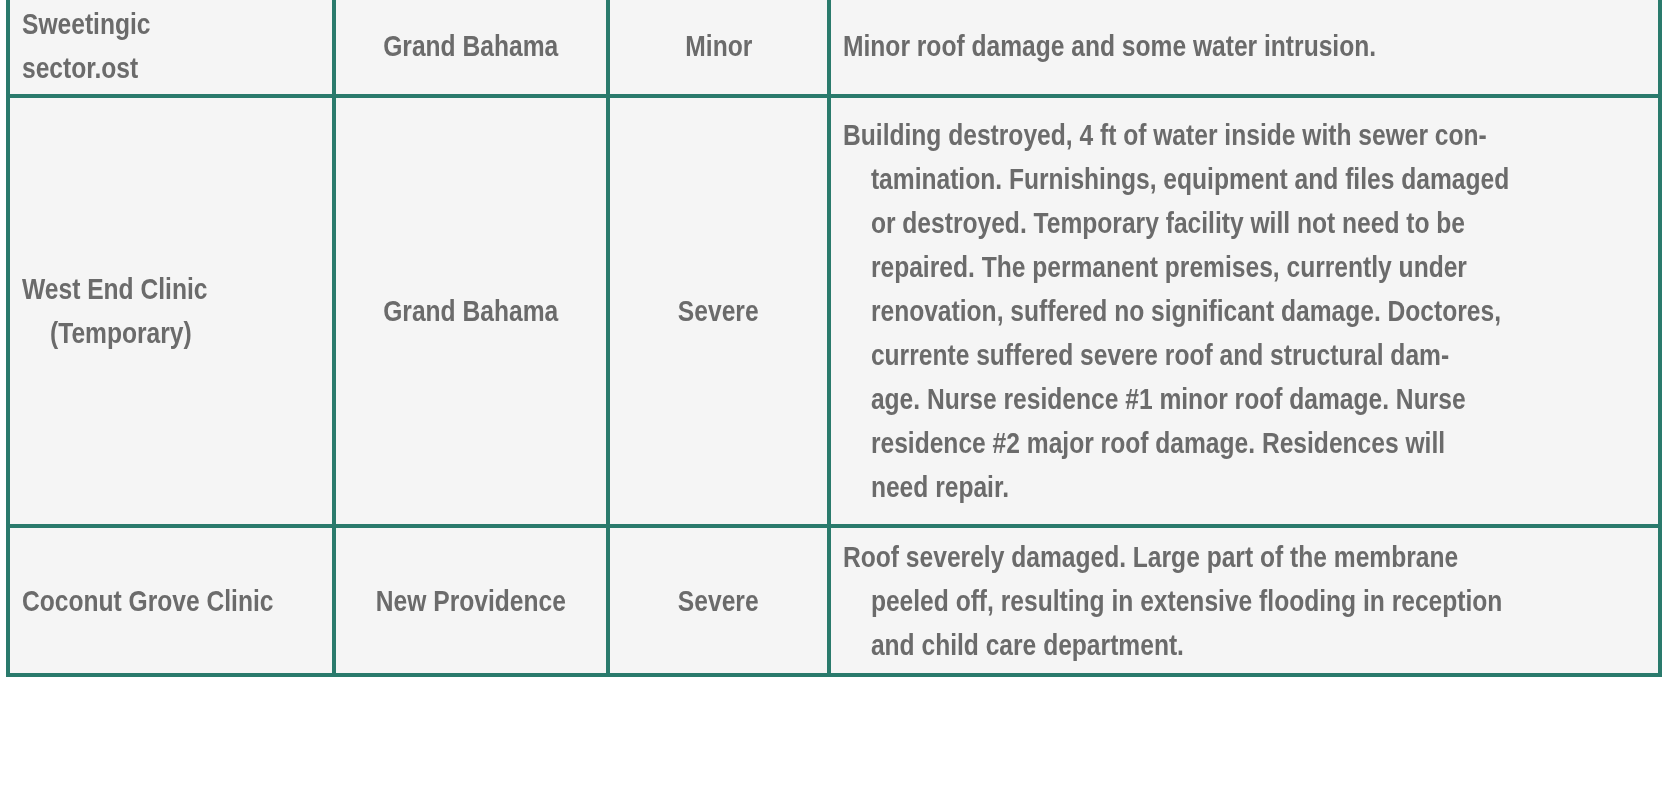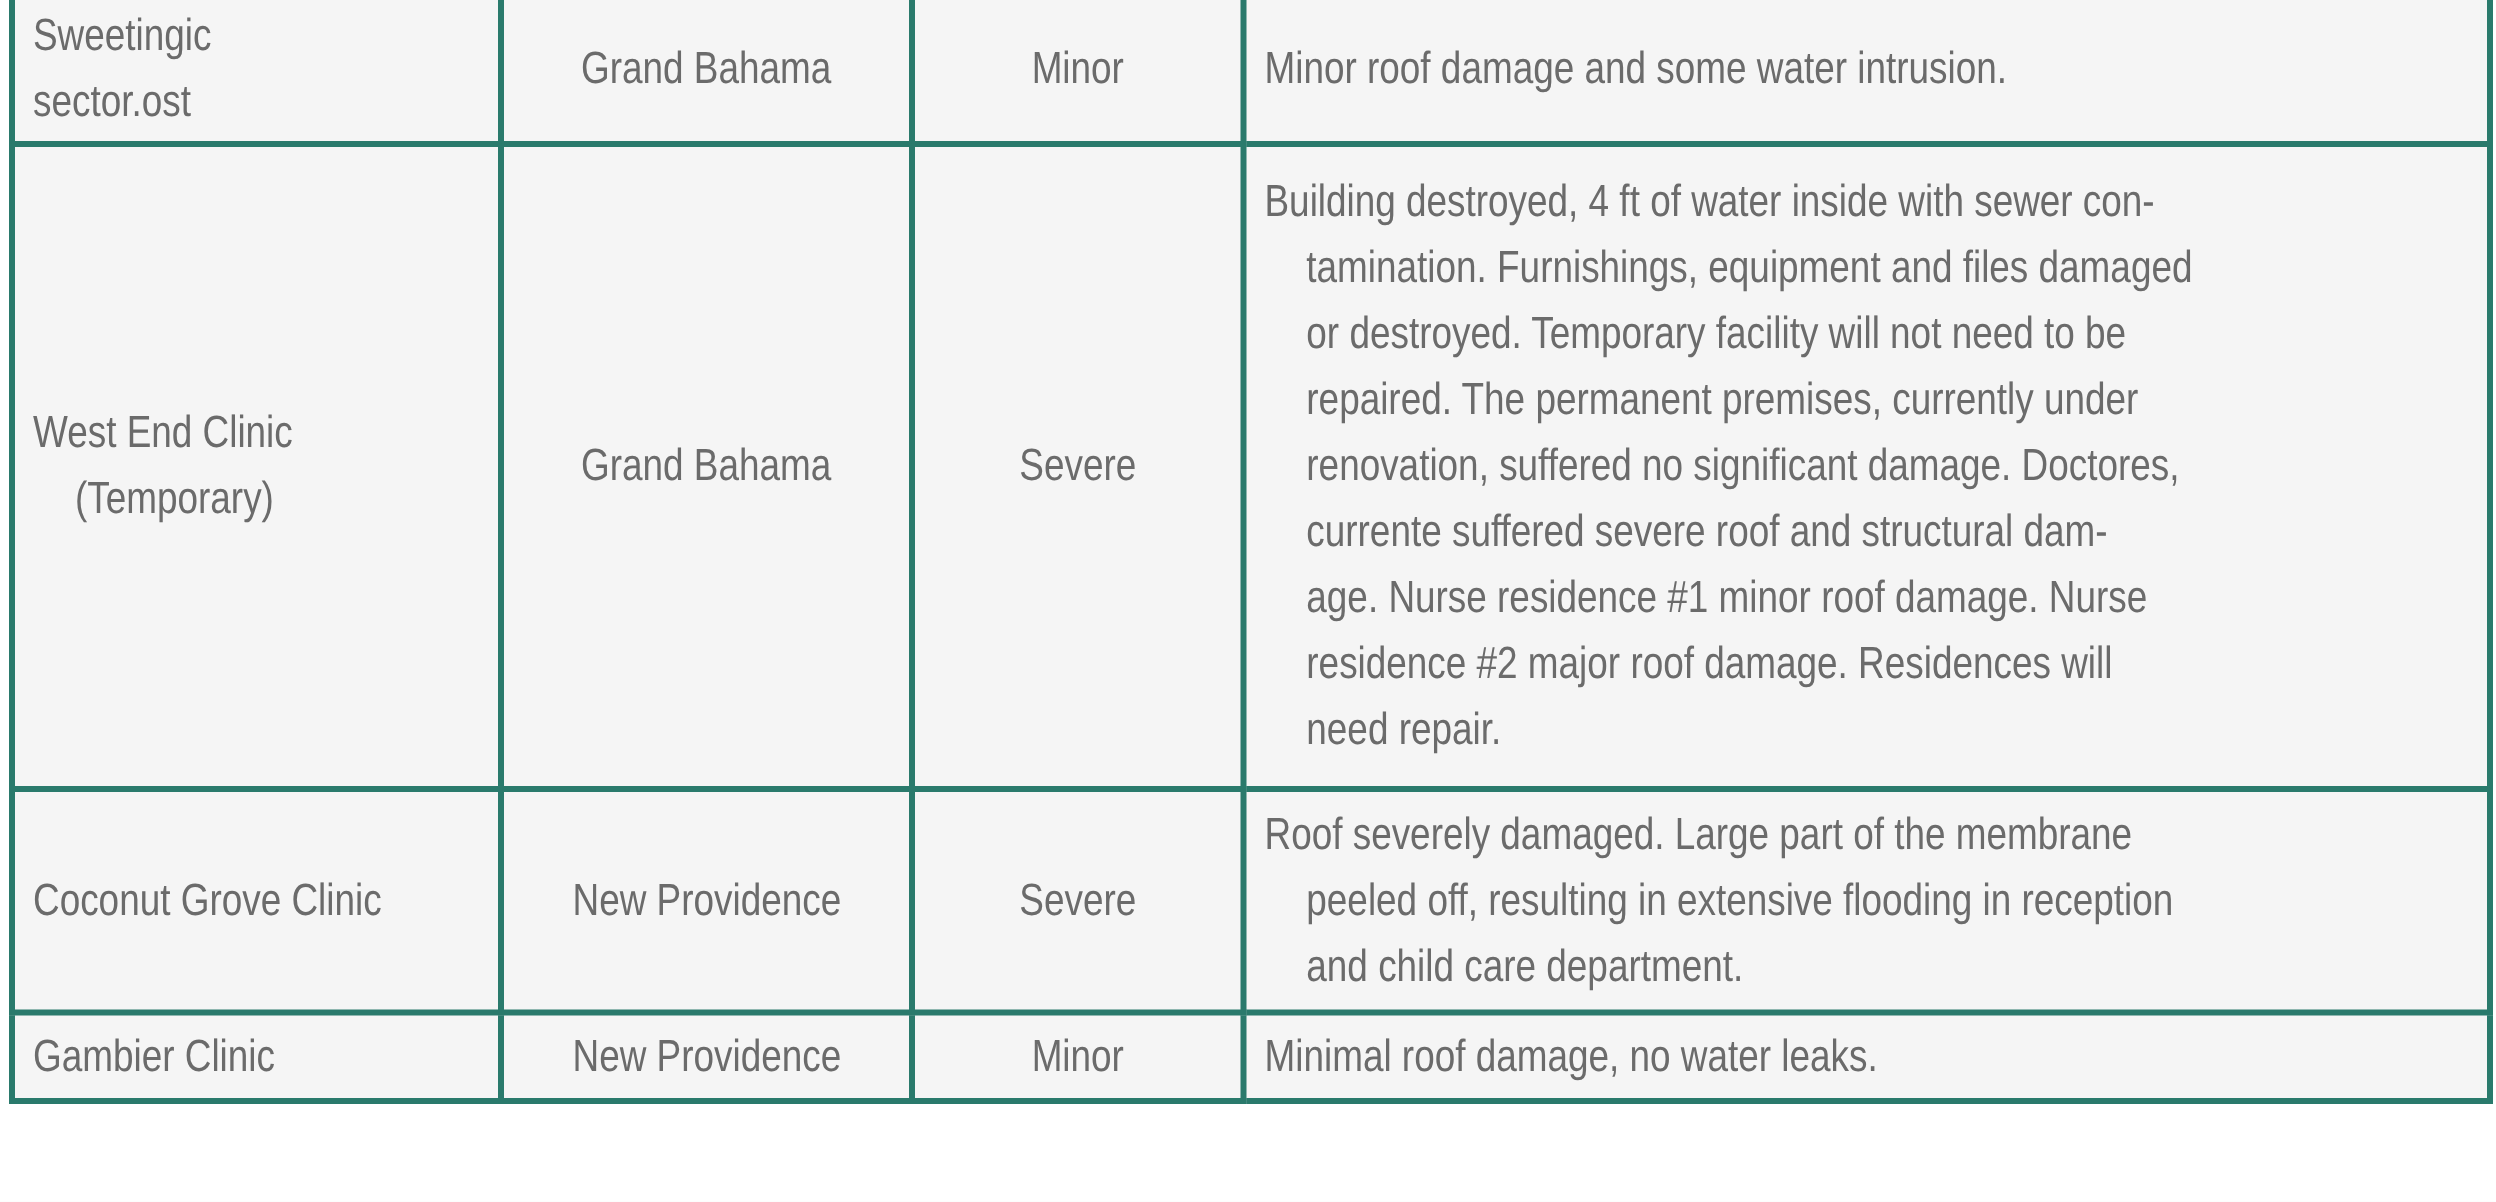--- a/index.html
+++ b/index.html
@@ -8,20 +8,21 @@
       width: 1664px;
       height: 801px;
       overflow: hidden;
       background: #ffffff;
     }
     .page {
       position: relative;
       width: 1664px;
       height: 801px;
       background: #ffffff;
+      font-weight: bold;
     }
     table.damage-table {
       position: absolute;
       left: 6px;
       top: -6px;
       border-collapse: collapse;
       table-layout: fixed;
       width: 1656px;
       background: #f5f5f5;
       font-family: "Liberation Sans", sans-serif;
@@ -131,32 +132,16 @@
         </td>
         <td class="c-desc">
           <span class="desc-block">
             <span class="desc-line">Roof severely damaged.  Large part of the membrane</span>
             <span class="desc-line hang">peeled off, resulting in extensive flooding in reception</span>
             <span class="desc-line hang">and child care department.</span>
           </span>
         </td>
       </tr>
 
-      <tr class="r4">
-        <td class="c-name">
-          <span class="cond">Gambier Clinic</span>
-        </td>
-        <td class="c-island">
-          <span class="cond-center">New Providence</span>
-        </td>
-        <td class="c-sev">
-          <span class="cond-center">Minor</span>
-        </td>
-        <td class="c-desc">
-          <span class="desc-block">
-            <span class="desc-line">Minimal roof damage, no water leaks.</span>
-          </span>
-        </td>
-      </tr>
 
     </tbody>
   </table>
 </div>
 
 </body></html>

